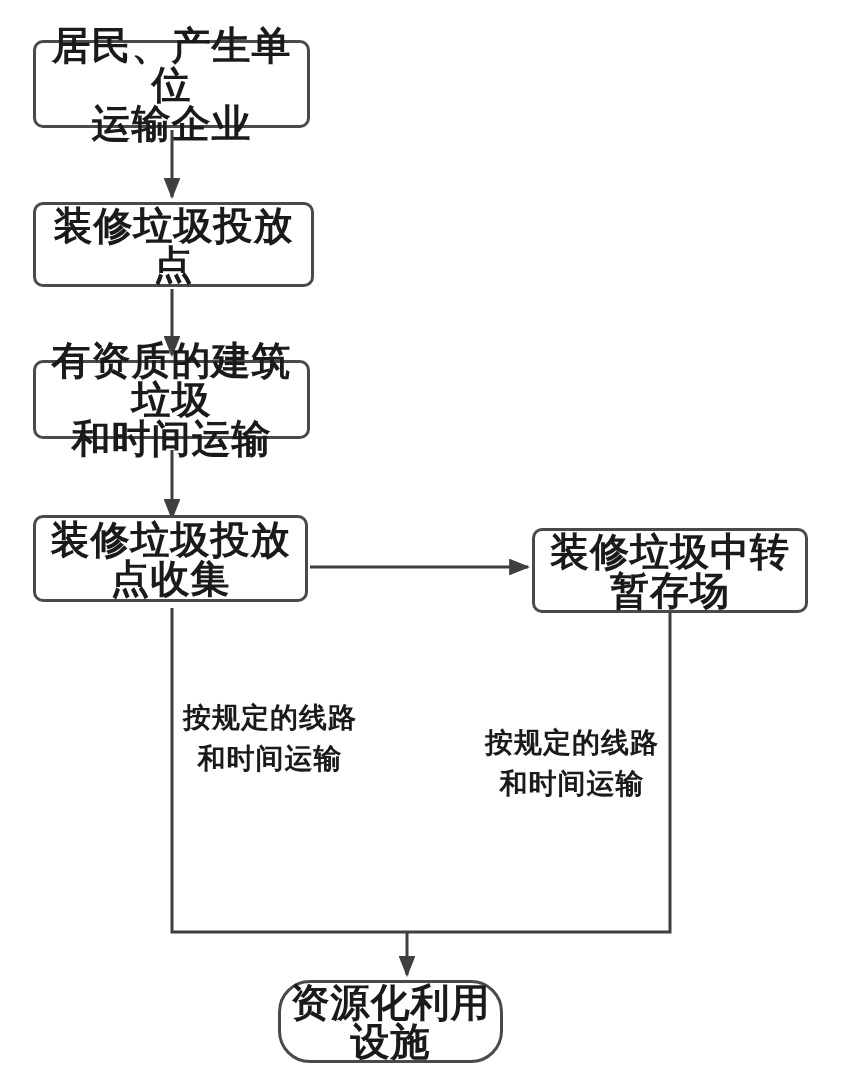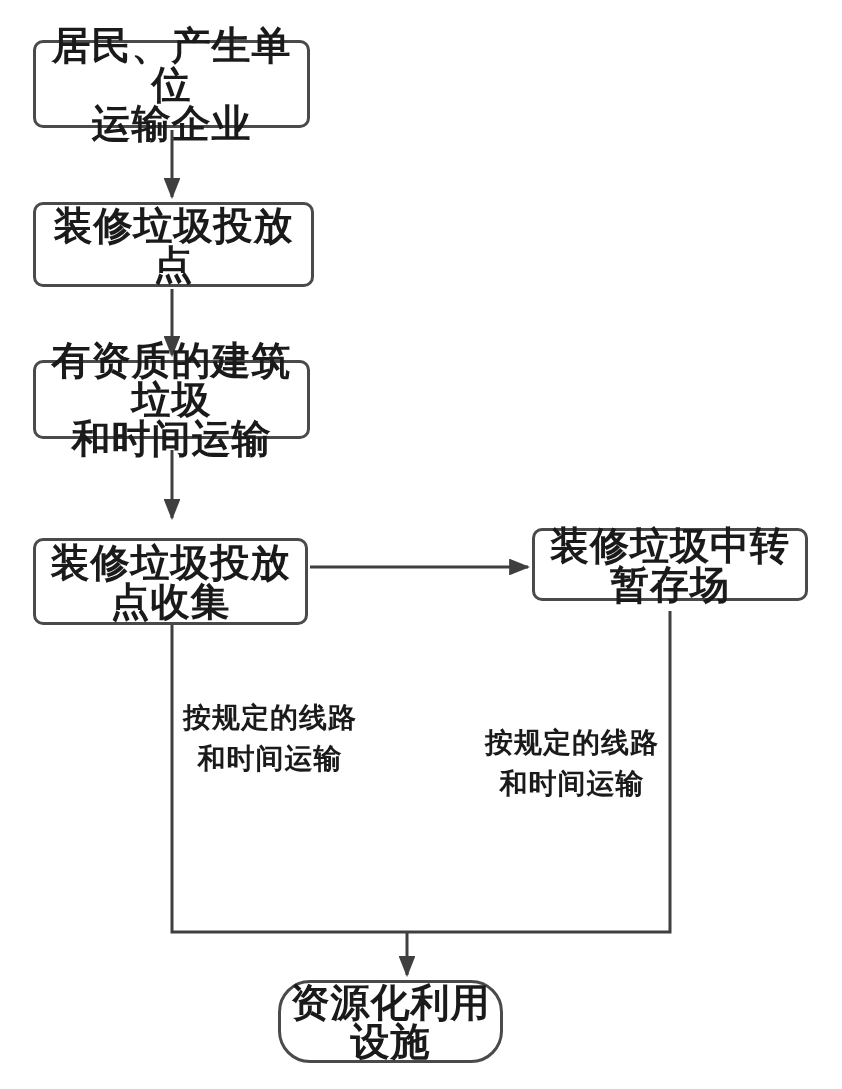--- a/index.html
+++ b/index.html
@@ -87,25 +87,25 @@
 
   <div class="node" style="left:33px; top:202px; width:281px; height:85px;">
     <span>装修垃圾投放点</span>
   </div>
 
   <div class="node" style="left:33px; top:360px; width:277px; height:79px;">
     <span>有资质的建筑垃圾</span>
     <span>和时间运输</span>
   </div>
 
-  <div class="node" style="left:33px; top:538px; width:275px; height:87px;">
+  <div class="node" style="left:33px; top:515px; width:275px; height:87px;">
     <span>装修垃圾投放点收集</span>
   </div>
 
-  <div class="node" style="left:532px; top:528px; width:276px; height:73px;">
+  <div class="node" style="left:532px; top:528px; width:276px; height:85px;">
     <span>装修垃圾中转暂存场</span>
   </div>
 
   <div class="node" style="left:278px; top:980px; width:225px; height:83px;border-radius:32px;">
     <span>资源化利用设施</span>
   </div>
 
   <div class="edge-label" style="left:175px; top:697px; width:190px;">
     <span>按规定的线路</span>
     <span>和时间运输</span>

